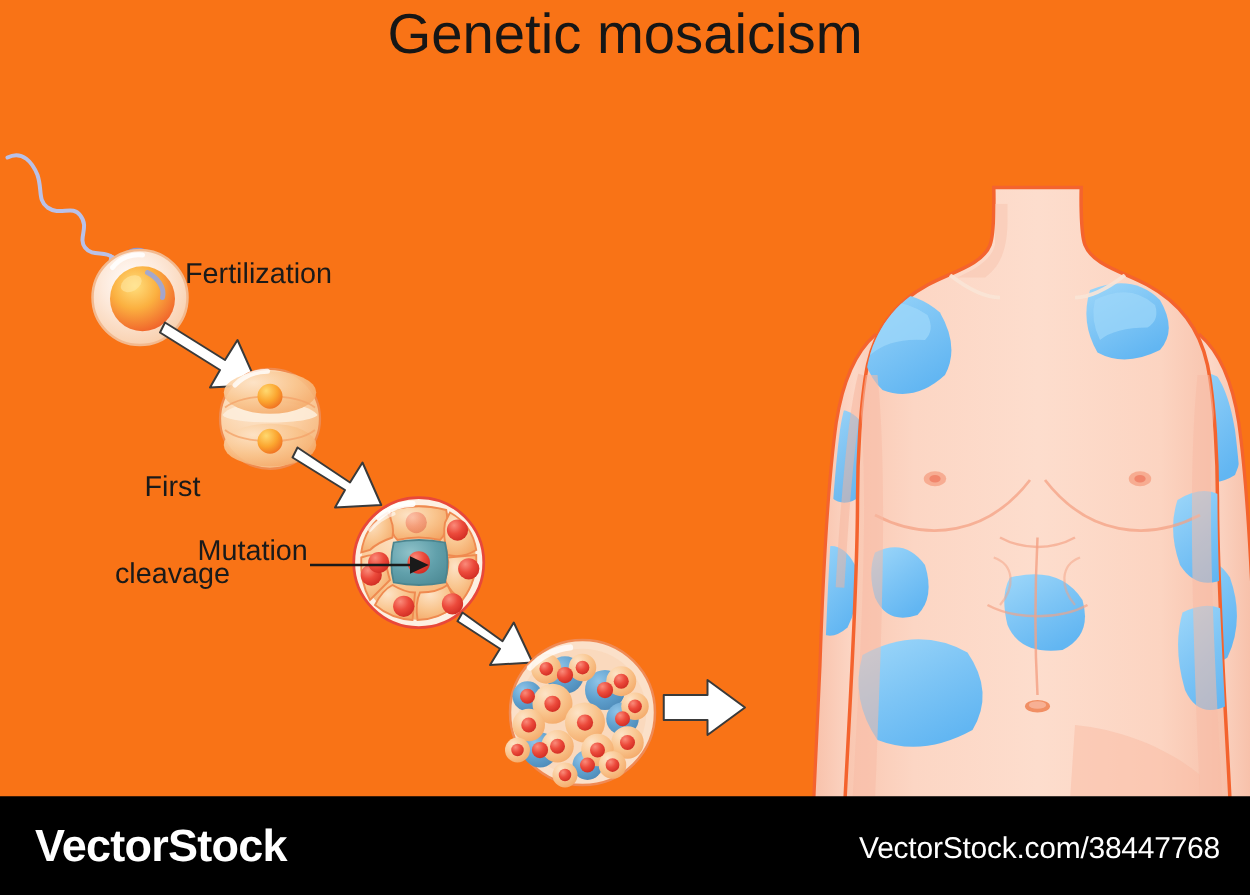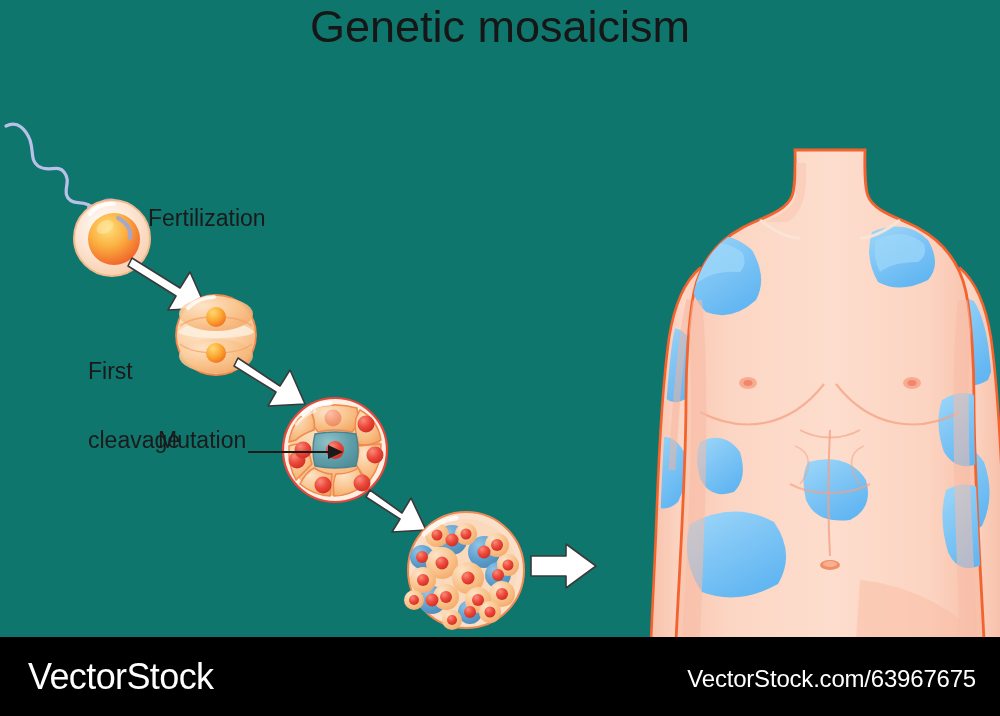--- a/index.html
+++ b/index.html
@@ -13,21 +13,21 @@
     height: 716px;
     position: relative;
     overflow: hidden;
     font-family: "Liberation Sans", sans-serif;
   }
   #stage {
     position: absolute;
     left: 0; top: 0;
     width: 1000px;
     height: 716px;
-    background: #0f766e;
+    background: #f97316;
   }
   .illus {
     position: absolute;
     left: 0; top: 0;
     width: 1000px;
     height: 716px;
   }
   
   #title {
     position: absolute;
@@ -45,40 +45,40 @@
   
   .diag-label {
     position: absolute;
     font-family: "Liberation Sans", sans-serif;
     font-size: 23px;
     color: #1a1a1a;
     white-space: pre;
     line-height: 23px;
   }
   #label-fertilization { left: 148px; top: 207px; }
-  #label-cleavage      { left: 88px;  top: 314px; text-align: left; width: 100px; }
+  #label-cleavage      { left: 88px;  top: 332px; text-align: center; width: 100px; }
   #label-mutation      { left: 158px; top: 429px; }
 
   
   #footer {
     position: absolute;
     left: 0;
     top: 637px;
     width: 1000px;
     height: 79px;
     background: #000000;
   }
   #footer-brand {
     position: absolute;
     left: 28px;
     top: 19px;
     color: #ffffff;
     font-family: "Liberation Sans", sans-serif;
     font-size: 36px;
-    font-weight: 400;
+    font-weight: 700;
     letter-spacing: -0.6px;
   }
   #footer-url {
     position: absolute;
     right: 24px;
     top: 28px;
     color: #ffffff;
     font-family: "Liberation Sans", sans-serif;
     font-size: 24px;
     font-weight: 400;
@@ -425,16 +425,16 @@
 
   <div class="diag-label" id="label-cleavage">
     <div>First</div>
     <div>cleavage</div>
   </div>
 
   <div class="diag-label" id="label-mutation">Mutation</div>
 
   <div id="footer">
     <div id="footer-brand">VectorStock</div>
-    <div id="footer-url">VectorStock.com/63967675</div>
+    <div id="footer-url">VectorStock.com/38447768</div>
   </div>
 
 </div>
 
 </body></html>

